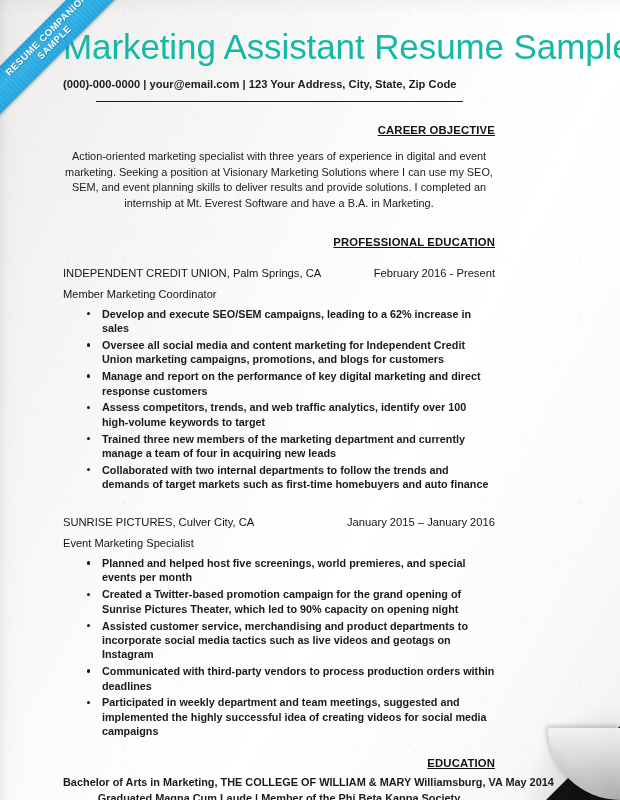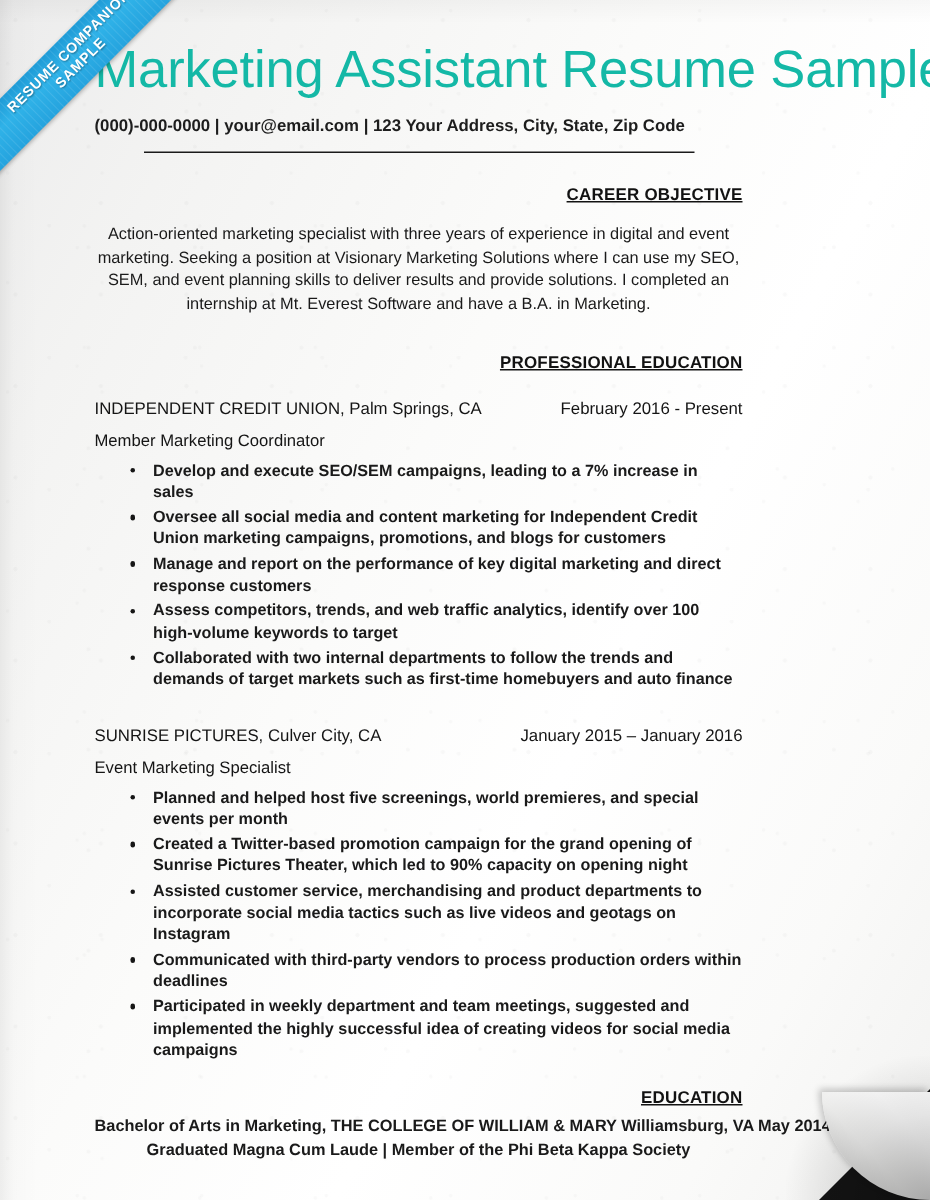--- a/index.html
+++ b/index.html
@@ -238,24 +238,25 @@
 
     <div class="section-head sec-experience">PROFESSIONAL EDUCATION</div>
 
     <div class="job">
       <div class="job-head">
         <span class="job-org">INDEPENDENT CREDIT UNION, Palm Springs, CA</span>
         <span class="job-dates">February 2016 - Present</span>
       </div>
       <div class="job-title">Member Marketing Coordinator</div>
       <ul class="bullets">
-        <li>Develop and execute SEO/SEM campaigns, leading to a 7% increase in sales</li>
+        <li>Develop and execute SEO/SEM campaigns, leading to a 62% increase in sales</li>
         <li>Oversee all social media and content marketing for Independent Credit Union marketing campaigns, promotions, and blogs for customers</li>
         <li>Manage and report on the performance of key digital marketing and direct response customers</li>
         <li>Assess competitors, trends, and web traffic analytics, identify over 100 high-volume keywords to target</li>
+        <li>Trained three new members of the marketing department and currently manage a team of four in acquiring new leads</li>
         <li>Collaborated with two internal departments to follow the trends and demands of target markets such as first-time homebuyers and auto finance</li>
       </ul>
     </div>
 
     <div class="job second">
       <div class="job-head">
         <span class="job-org">SUNRISE PICTURES, Culver City, CA</span>
         <span class="job-dates">January 2015 – January 2016</span>
       </div>
       <div class="job-title">Event Marketing Specialist</div>

